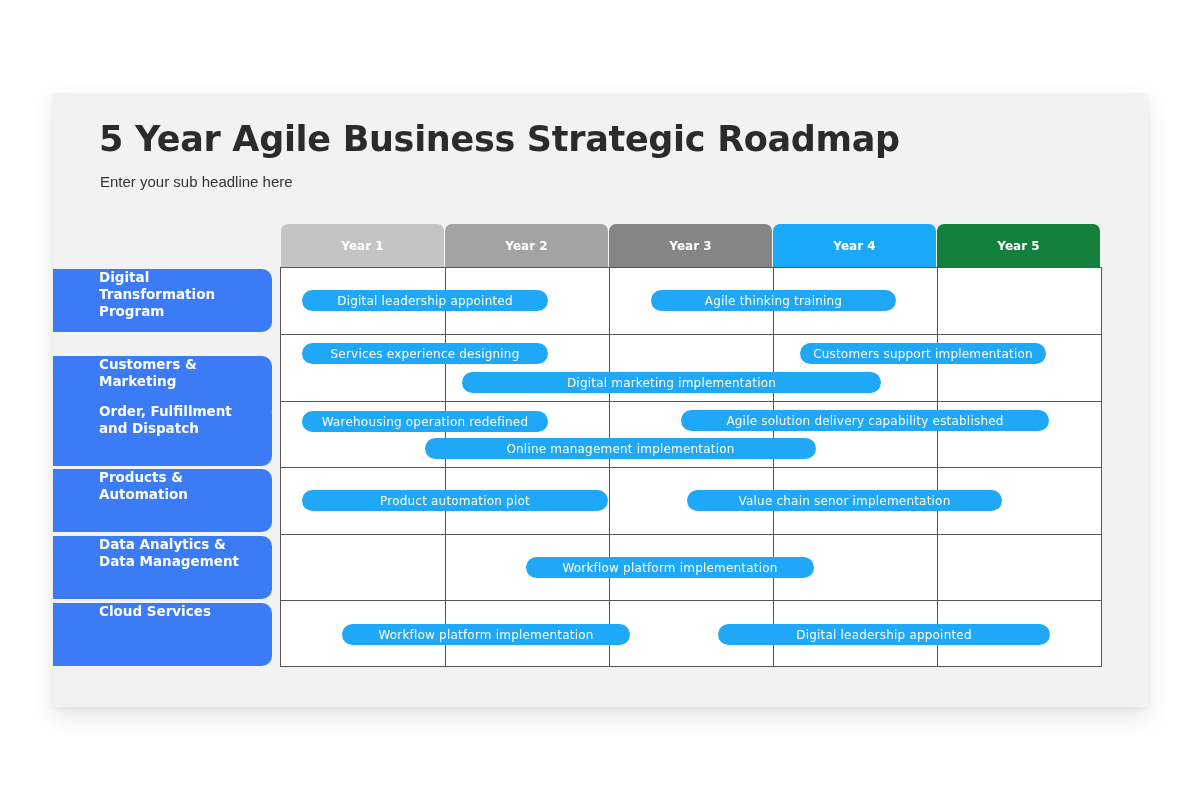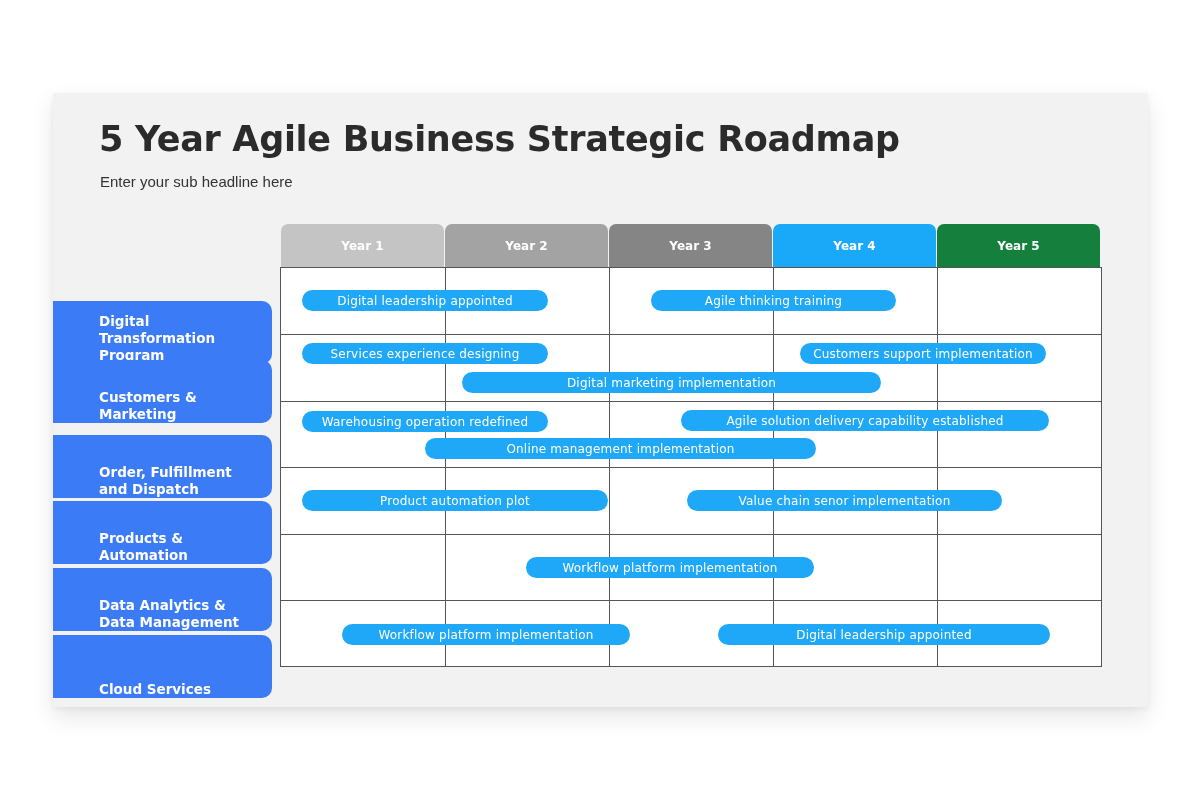--- a/index.html
+++ b/index.html
@@ -34,21 +34,21 @@
     background: #ffffff; border: 1px solid #555555;
   }
   .vline { position: absolute; top: 0; bottom: 0; width: 1px; background: #555555; }
   .hline { position: absolute; left: 0; right: 0; height: 1px; background: #555555; }
 
   .row-label {
     position: absolute; left: 53px; width: 219px; height: 63px;
     background: #3b7bf6; border-radius: 0 10px 10px 0;
     color: #ffffff; font-family: "DejaVu Sans", sans-serif; font-weight: bold; font-size: 13.5px;
     line-height: 17px; padding-left: 46px;
-    display: flex; align-items: flex-end; margin-top: 32px;
+    display: flex; align-items: flex-start;
   }
   .row-label span { display: block; width: 150px; }
 
   .bar {
     position: absolute; height: 21px; border-radius: 11px;
     background: #1ea8f7; color: #ffffff;
     font-family: "DejaVu Sans", sans-serif; font-size: 12px;
     display: flex; align-items: center; justify-content: center;
     white-space: nowrap; letter-spacing: 0.2px;
   }
@@ -75,21 +75,21 @@
   <div class="hline" style="top:66px;"></div>
   <div class="hline" style="top:133px;"></div>
   <div class="hline" style="top:199px;"></div>
   <div class="hline" style="top:266px;"></div>
   <div class="hline" style="top:332px;"></div>
 </div>
 
 <div class="row-label" style="top:269px;">
     <span>Digital Transformation Program</span>
   </div>
-<div class="row-label" style="top:328px;">
+<div class="row-label" style="top:356px;">
     <span>Customers &amp; Marketing</span>
   </div>
 <div class="row-label" style="top:403px;">
     <span>Order, Fulfillment and Dispatch</span>
   </div>
 <div class="row-label" style="top:469px;">
     <span>Products &amp; Automation</span>
   </div>
 <div class="row-label" style="top:536px;">
     <span>Data Analytics &amp; Data Management</span>

